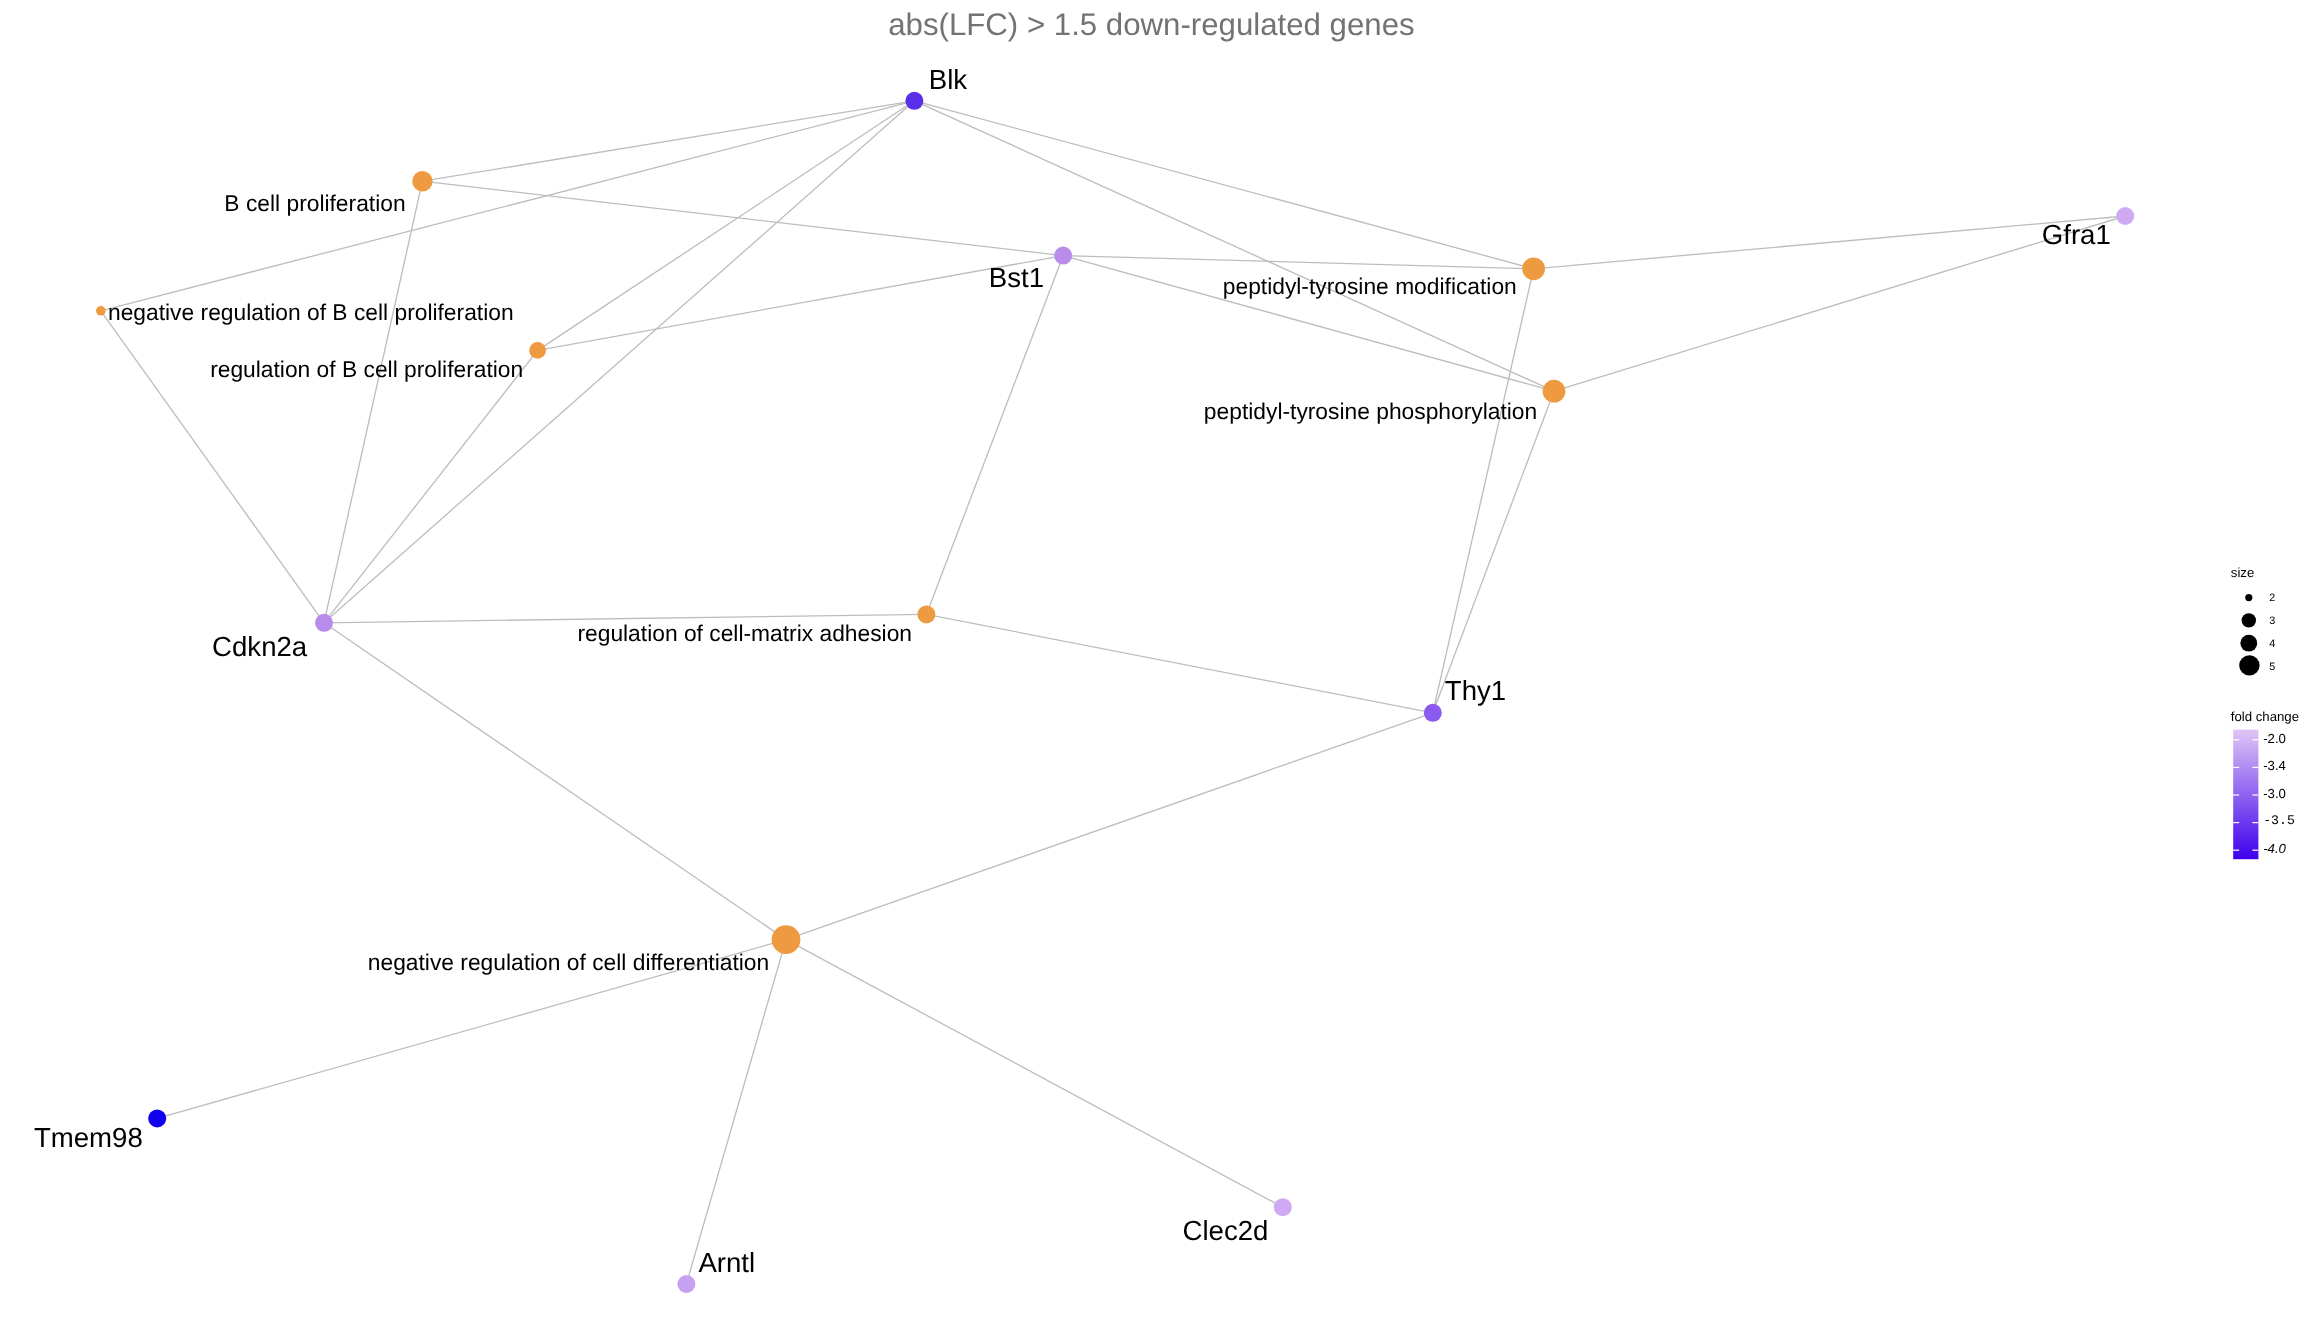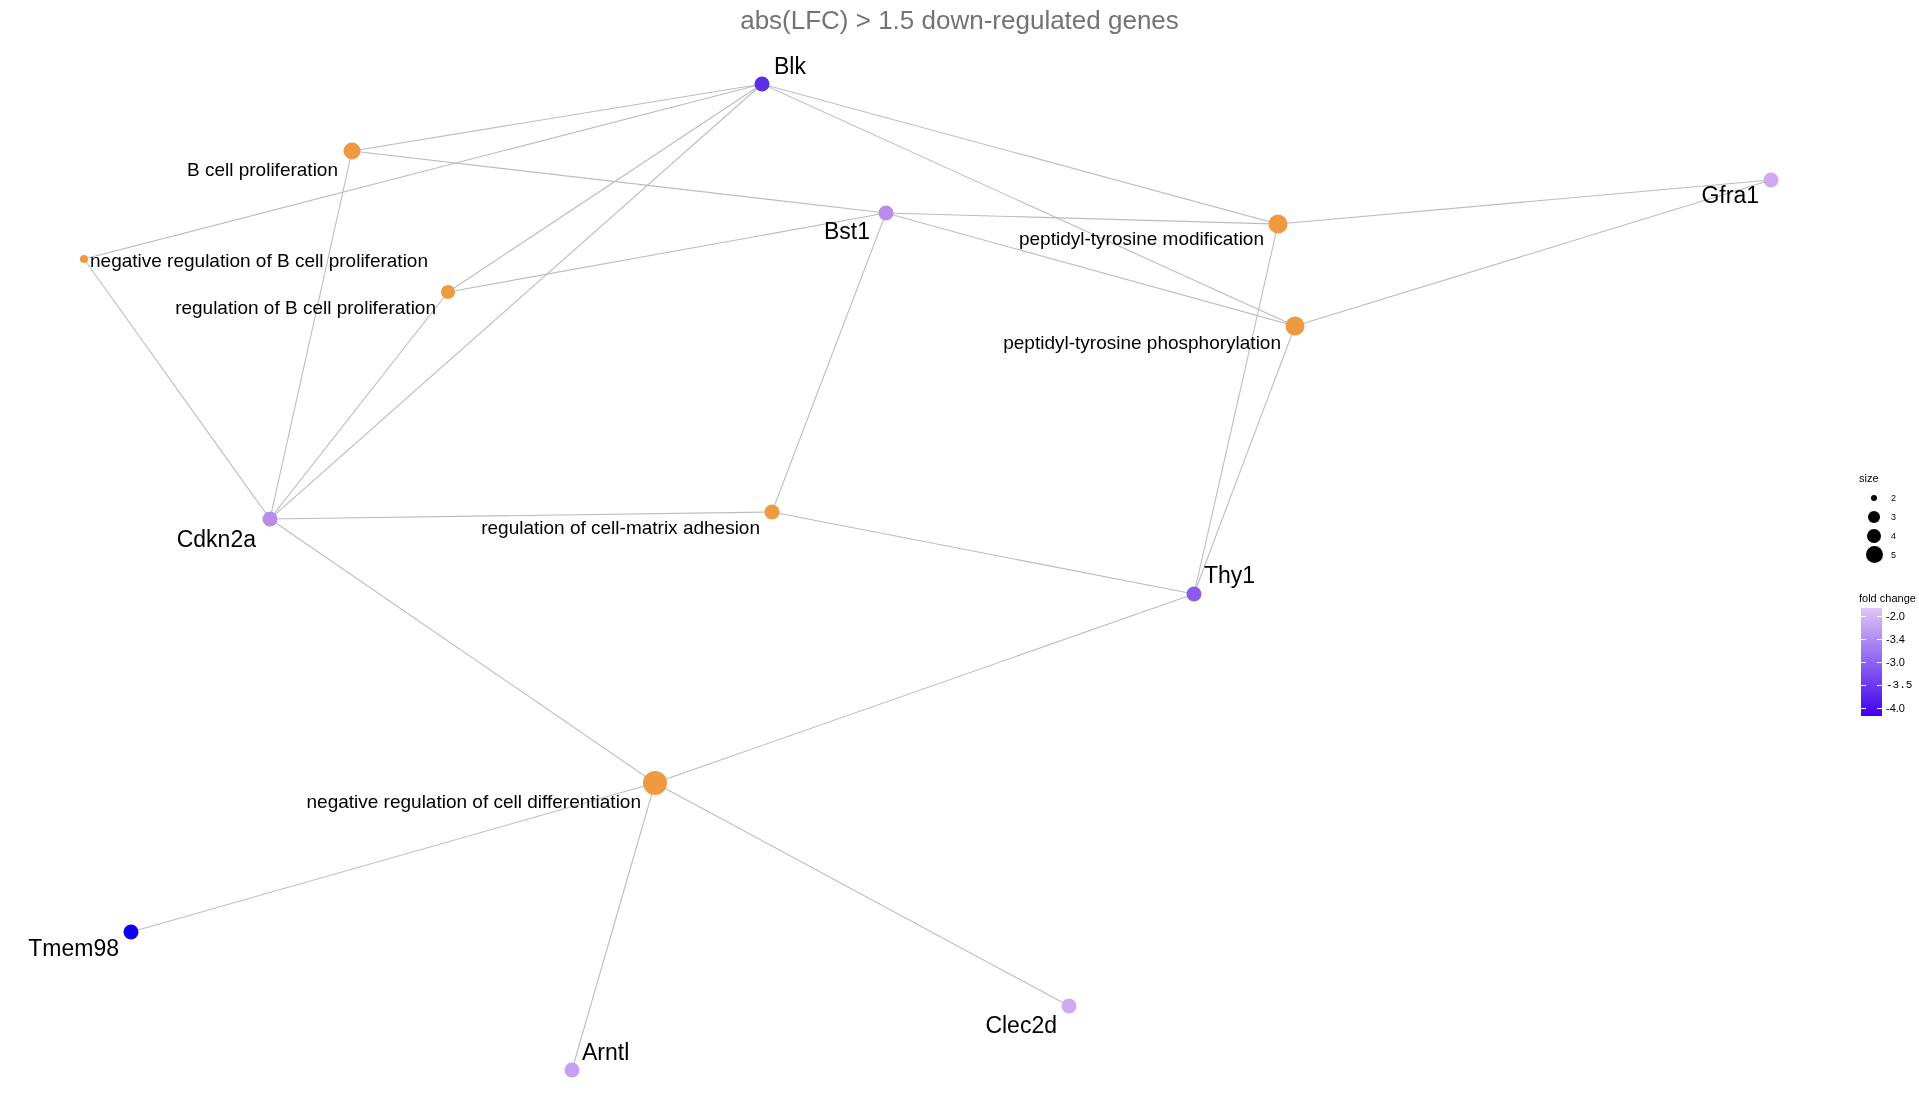--- a/index.html
+++ b/index.html
@@ -243,19 +243,19 @@
         <div id="legend-ticks">
             <div class="legend-tick" style="top: 8px;"></div>
             <div class="legend-tick-label" style="top: 8px;">-2.0</div>
             <div class="legend-tick" style="top: 31px;"></div>
             <div class="legend-tick-label" style="top: 31px;">-3.4</div>
             <div class="legend-tick" style="top: 54px;"></div>
             <div class="legend-tick-label" style="top: 54px;">-3.0</div>
             <div class="legend-tick" style="top: 77px;"></div>
             <div class="legend-tick-label" style="top: 77px; font-family: Liberation Mono, monospace;">-3.5</div>
             <div class="legend-tick" style="top: 100px;"></div>
-            <div class="legend-tick-label" style="top: 100px;">-4.0</div>
+            <div class="legend-tick-label" style="top: 100px; font-style: italic;">-4.0</div>
           </div>
       </div>
     </div>
 
   </div>
 </div>
 
 </body></html>

